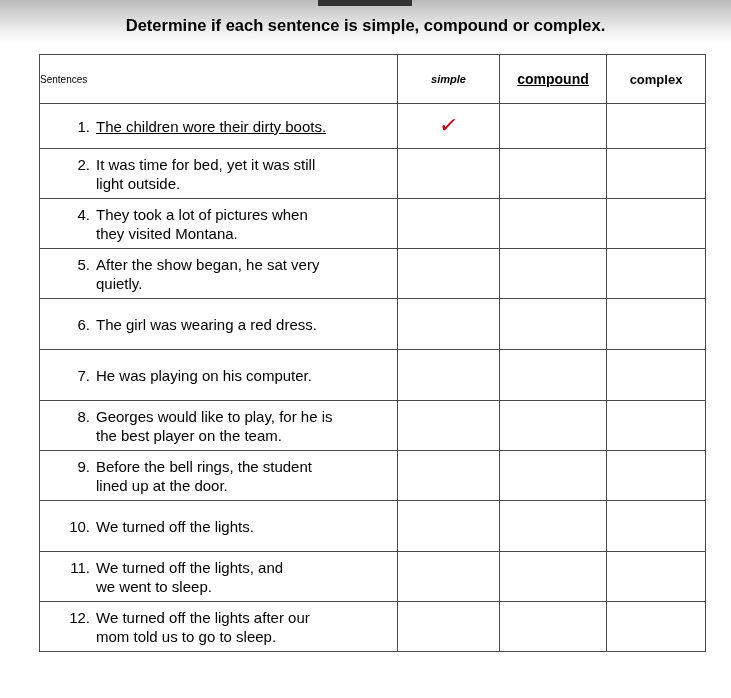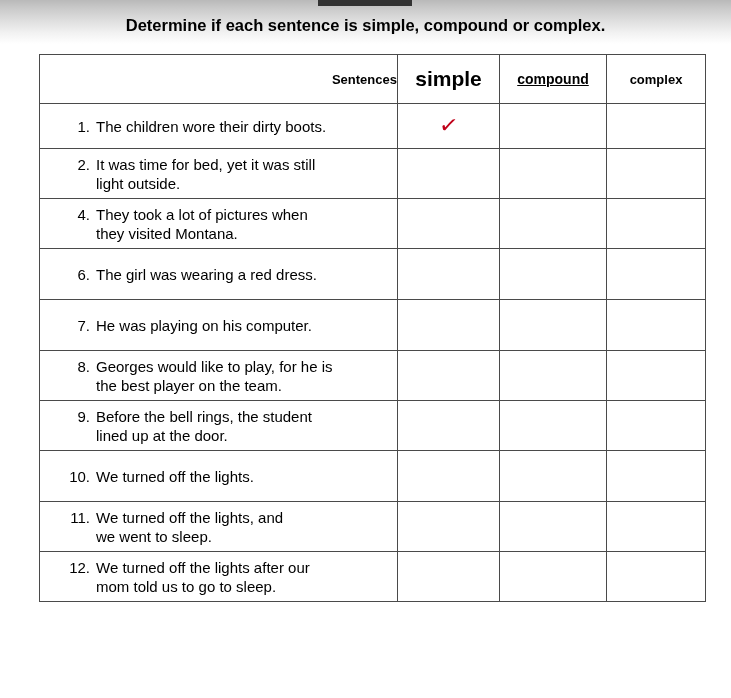--- a/index.html
+++ b/index.html
@@ -67,31 +67,31 @@
     vertical-align: middle;
     background: #ffffff;
   }
   
   thead th {
     background: #dce6f4;
     height: 48px;
   }
   th.col-sentences {
     width: 357px;
-    font-size: 13px;
-    font-weight: bold;
-    text-align: right;
+    font-size: 10px;
+    font-weight: normal;
+    text-align: left;
     color: #000;
   }
   th.col-type {
     font-weight: bold;
     color: #000;
     text-align: center;
   }
-  th.col-simple   { width: 101px; font-size: 21px; }
+  th.col-simple   { width: 101px; font-size: 11px; font-style: italic; }
   th.col-compound { width: 106px; font-size: 14px; text-decoration: underline;   }
   th.col-complex  { width: 98px;  font-size: 13px; }
 
   
   td.sentence-cell {
     padding: 0 6px 0 0;
     font-size: 15px;
     color: #000;
     line-height: 19px;
   }
@@ -111,21 +111,21 @@
   }
   .sentence-text {
     margin-left: 6px;
   }
   .sentence-cont {
     margin-left: 56px;
     margin-top: 32px;
   }
 
   
-  tr.h1 td { height: 44px; }
+  tr.h1 td { height: 44px; text-decoration: underline; }
   tr.h2 td { height: 49px; }
   tr.h1tall td { height: 50px; }
 
   
   .checkmark {
     display: inline-block;
     font-size: 23px;
     line-height: 1;
     color: #c00019;
     font-weight: bold;
@@ -171,20 +171,29 @@
         </tr>
         <tr class="h2">
           <td class="sentence-cell">
             <span class="sentence-line"><span class="sentence-num">4.</span><span class="sentence-text">They took a lot of pictures when</span></span>
             <span class="sentence-line"><span class="sentence-cont">they visited Montana.</span></span>
           </td>
           <td class="mark-cell"></td>
           <td class="mark-cell"></td>
           <td class="mark-cell"></td>
         </tr>
+        <tr class="h2">
+          <td class="sentence-cell">
+            <span class="sentence-line"><span class="sentence-num">5.</span><span class="sentence-text">After the show began, he sat very</span></span>
+            <span class="sentence-line"><span class="sentence-cont">quietly.</span></span>
+          </td>
+          <td class="mark-cell"></td>
+          <td class="mark-cell"></td>
+          <td class="mark-cell"></td>
+        </tr>
         <tr class="h1tall">
           <td class="sentence-cell">
             <span class="sentence-line"><span class="sentence-num">6.</span><span class="sentence-text">The girl was wearing a red dress.</span></span>
           </td>
           <td class="mark-cell"></td>
           <td class="mark-cell"></td>
           <td class="mark-cell"></td>
         </tr>
         <tr class="h1tall">
           <td class="sentence-cell">

